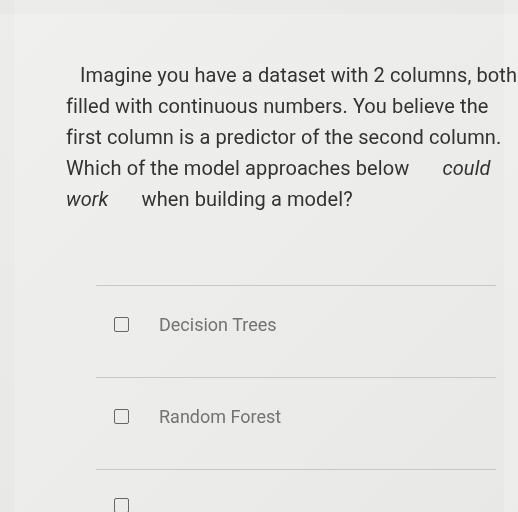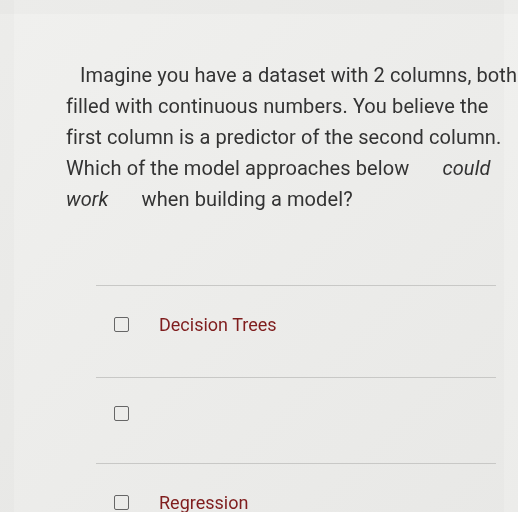--- a/index.html
+++ b/index.html
@@ -41,39 +41,43 @@
       height: 15px;
       border: 1.5px solid #666;
       border-radius: 2px;
       margin-right: 16px;
       flex-shrink: 0;
       background: transparent;
       cursor: pointer;
     }
     .option-label {
       font-size: 18px;
-      color: #7f1d1d;
+      color: #737373;
       cursor: pointer;
     }
     .italic {
       font-style: italic;
     }
   </style>
 </head>
 <body>
 
 <div class="question-text">
   <span>Imagine you have a dataset with 2 columns, both filled with continuous numbers. You believe the first column is a predictor of the second column. Which of the model approaches below </span><span class="italic">could work</span><span> when building a model?</span>
 </div>
 
 <div class="options-container">
   <div class="option-row">
     <div class="checkbox"></div>
     <span class="option-label">Decision Trees</span>
   </div>
   <div class="option-row">
     <div class="checkbox"></div>
+    <span class="option-label">Random Forest</span>
+  </div>
+  <div class="option-row">
+    <div class="checkbox"></div>
   </div>
   <div class="option-row">
     <div class="checkbox"></div>
     <span class="option-label">Regression</span>
   </div>
 </div>
 
 </body></html>

